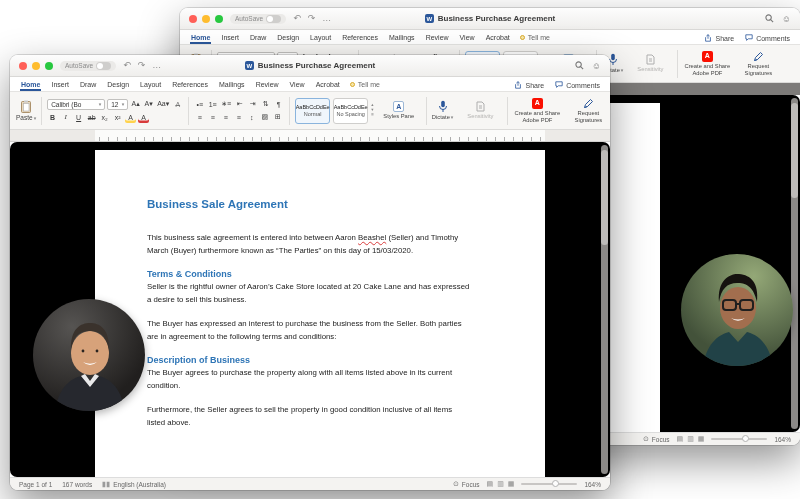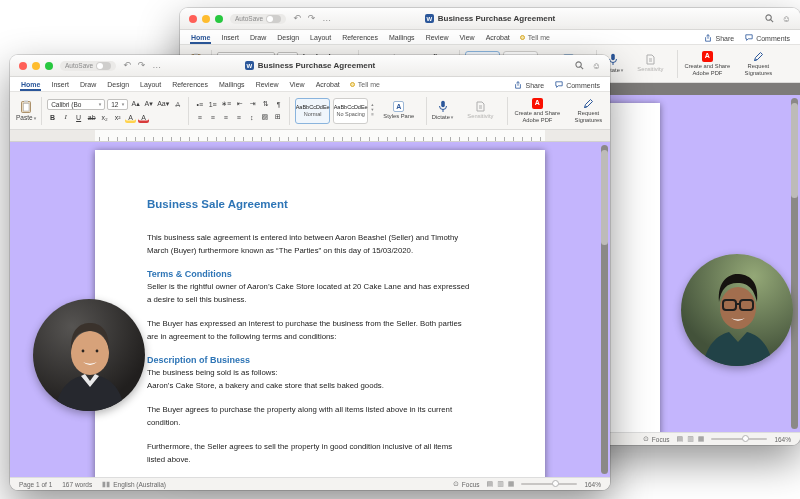--- a/index.html
+++ b/index.html
@@ -70,28 +70,28 @@
     font-size:7px; font-weight:bold; display:flex; align-items:center; justify-content:center; background:#fff; }
   .adico { width:11px; height:11px; border-radius:2px; background:#fa0f00; color:#fff;
     font-size:7px; font-weight:bold; display:flex; align-items:center; justify-content:center; }
 
   .rulerrow { height:12px; flex:0 0 12px; background:#eceae7; border-bottom:1px solid #d2d1cf; position:relative; }
   .ruler-page { position:absolute; left:85px; width:450px; top:0; bottom:0; background-color:#fbfbfa;
     background-image:repeating-linear-gradient(90deg,#adadad 0 1px,transparent 1px 9px);
     background-size:100% 4px; background-repeat:no-repeat; background-position:4px 100%; }
   .back .rulerrow { background:#7d7b79; border-bottom-color:#7d7b79; }
 
-  .docarea { flex:1 1 auto; background:#c4b5fd; position:relative; overflow:hidden; }
+  .docarea { flex:1 1 auto; background:#000000; position:relative; overflow:hidden;border-radius:7px; }
   .page { position:absolute; left:85px; top:8px; width:450px; height:640px; background:#fff;
     box-shadow:0 1px 7px rgba(0,0,0,.45); padding:48px 28px 0 52px; overflow:hidden; }
   .back .page { left:30px; }
   .doc h1 { font-size:11.5px; color:#2e75b6; font-weight:bold; margin:0 0 22px; }
   .doc h2 { font-size:9px; color:#2e75b6; font-weight:bold; margin:0 0 2px; }
   .doc p  { font-size:7.8px; line-height:12.5px; color:#1c1c1c; margin:0 0 12px; white-space:pre-line; }
-  .sq { text-decoration-style:wavy; text-decoration-color:#d83b3b; text-underline-offset:1px; }
+  .sq { text-decoration:underline; text-decoration-style:wavy; text-decoration-color:#d83b3b; text-underline-offset:1px; }
   .scrollbar { position:absolute; right:2px; top:3px; bottom:3px; width:7px; background:#8b8987; border-radius:4px; }
   .thumb { position:absolute; left:0; top:5px; width:7px; height:95px; background:#bdbbb9; border-radius:4px; }
 
   .statusbar { height:13px; flex:0 0 13px; display:flex; align-items:center; gap:10px; padding:0 9px;
     background:#f4f3f1; border-top:1px solid #ddd; font-size:6.5px; color:#666; }
   .langwrap { display:flex; align-items:center; gap:3px; }
   .sright { margin-left:auto; display:flex; align-items:center; gap:7px; }
   .focus { display:flex; align-items:center; gap:3px; }
   .fic { font-style:normal; font-size:7px; color:#777; }
   .vics { display:flex; gap:4px; font-size:7px; color:#888; }
@@ -531,22 +531,20 @@
     <div class="page doc">
       <h1>Business Sale Agreement</h1>
       <p><span>This business sale agreement is entered into between Aaron </span><span class="sq">Beashel</span><span> (Seller) and Timothy
 March (Buyer) furthermore known as “The Parties” on this day of 15/03/2020.</span></p>
       <h2>Terms &amp; Conditions</h2>
       <p>Seller is the rightful owner of Aaron’s Cake Store located at 20 Cake Lane and has expressed
 a desire to sell this business.</p>
       <p>The Buyer has expressed an interest to purchase the business from the Seller. Both parties
 are in agreement to the following terms and conditions:</p>
       <h2>Description of Business</h2>
-      <p>The business being sold is as follows:
-Aaron’s Cake Store, a bakery and cake store that sells baked goods.</p>
       <p>The Buyer agrees to purchase the property along with all items listed above in its current
 condition.</p>
       <p>Furthermore, the Seller agrees to sell the property in good condition inclusive of all items
 listed above.</p>
     </div>
     <div class="scrollbar">
       <div class="thumb"></div>
     </div>
   </div>
 

